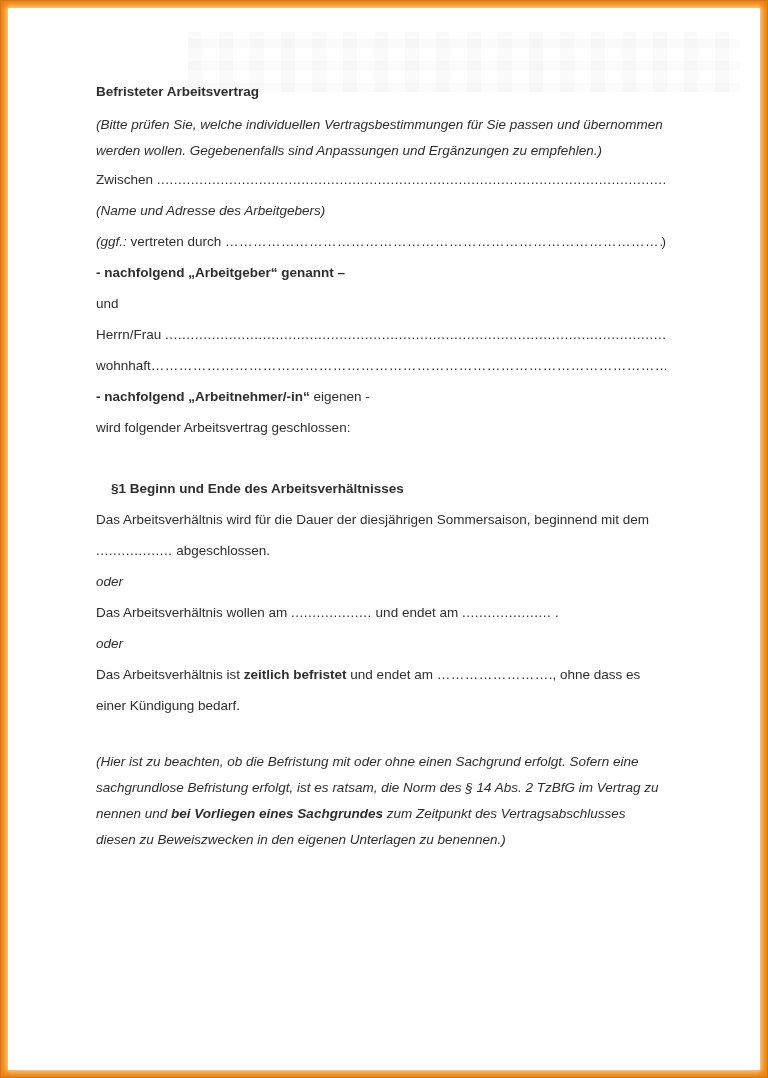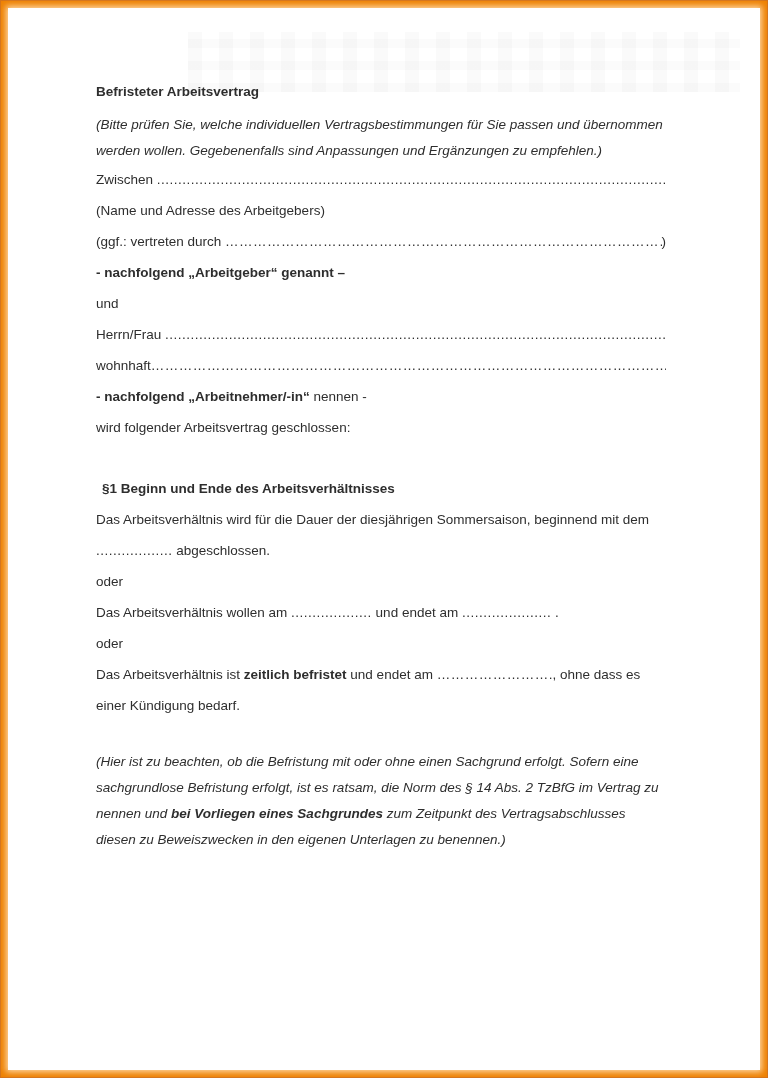--- a/index.html
+++ b/index.html
@@ -62,26 +62,26 @@
     margin: 0;
   }
   .lbl { white-space: pre; flex: 0 0 auto; }
   .fill {
     flex: 1 1 0;
     overflow: hidden;
     white-space: nowrap;
     letter-spacing: 0.5px;
   }
   .suffix { flex: 0 0 auto; white-space: pre; }
-  .it { }
+  .it { font-style: italic; }
   .b  { font-weight: bold; }
   .heading {
     font-weight: bold;
     line-height: 31px;
-    margin: 30px 0 0 6px;
+    margin: 30px 0 0 15px;
   }
   .final-note { margin-top: 28px; }
   .dots { letter-spacing: 0.5px; }
 </style>
 </head>
 <body>
 
 <div class="frame">
   <div class="page">
     <div class="scan-noise"></div>
@@ -111,21 +111,21 @@
     <div class="flexline">
       <span class="lbl">Herrn/Frau </span>
       <span class="fill">..........................................................................................................................................................................................................</span>
     </div>
 
     <div class="flexline">
       <span class="lbl">wohnhaft</span>
       <span class="fill">………………………………………………………………………………………………………………</span>
     </div>
 
-    <p class="body-line"><span class="b">- nachfolgend „Arbeitnehmer/-in“</span><span> nennen -</span></p>
+    <p class="body-line"><span class="b">- nachfolgend „Arbeitnehmer/-in“</span><span> eigenen -</span></p>
 
     <p class="body-line">wird folgender Arbeitsvertrag geschlossen:</p>
 
     <p class="heading">§1 Beginn und Ende des Arbeitsverhältnisses</p>
 
     <p class="body-line"><span>Das Arbeitsverhältnis wird für die Dauer der diesjährigen Sommersaison, beginnend mit dem </span><span class="dots">..................</span><span> abgeschlossen.</span></p>
 
     <p class="body-line it">oder</p>
 
     <p class="body-line"><span>Das Arbeitsverhältnis wollen am </span><span class="dots">...................</span><span> und endet am </span><span class="dots">.....................</span><span> .</span></p>

